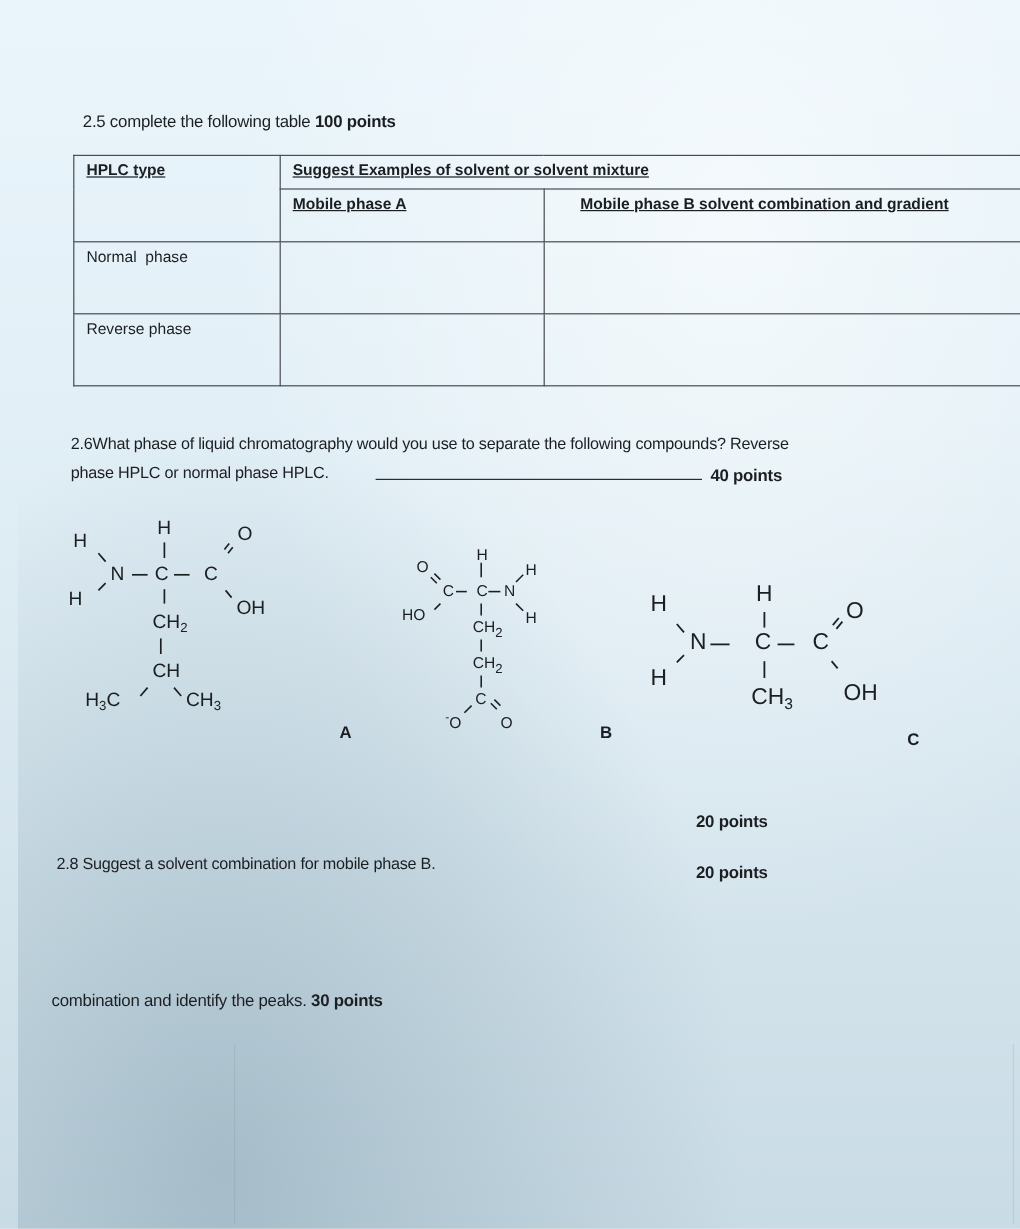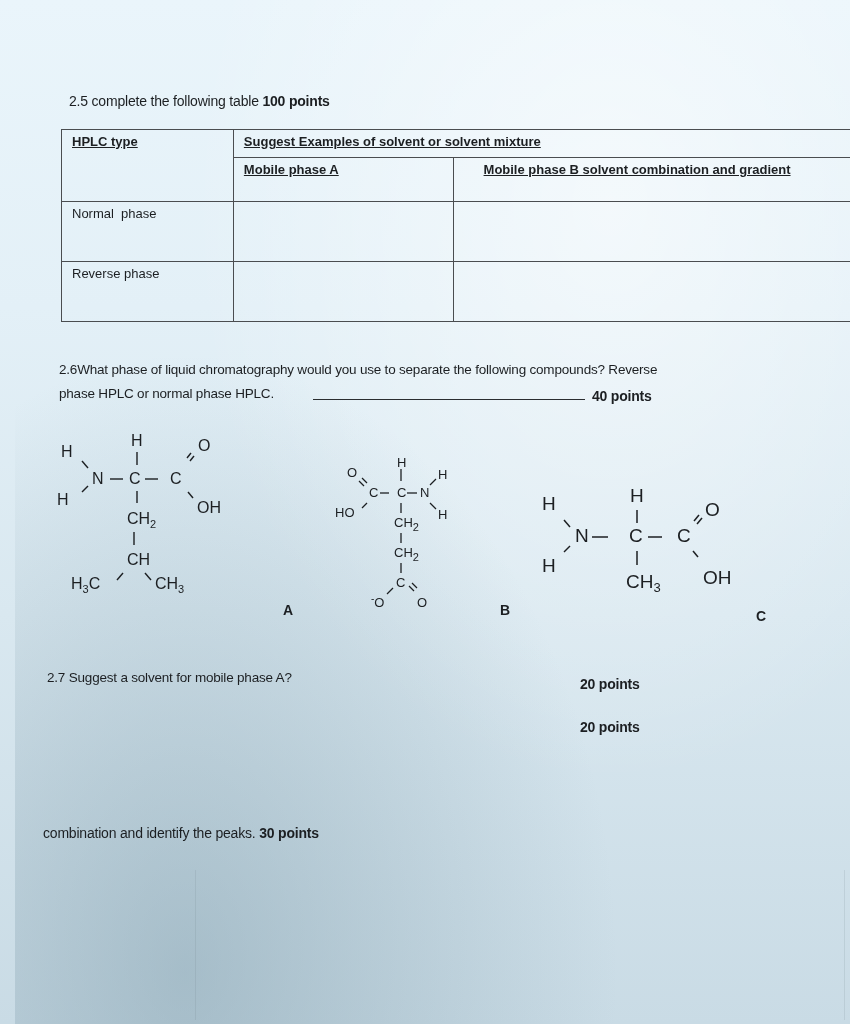--- a/index.html
+++ b/index.html
@@ -174,22 +174,22 @@
     <span style="left:35px;top:40px;">N</span>
     <span style="left:90px;top:0px;">H</span>
     <span style="left:89px;top:40px;">C</span>
     <span style="left:137px;top:40px;">C</span>
     <span style="left:165px;top:14px;">O</span>
     <span style="left:163px;top:82px;">OH</span>
     <span style="left:86px;top:86px;"><span style="position:static">CH</span><sub style="font-size:13px">3</sub></span>
   </div>
   <div class="label" style="left:741px;top:608px;">C</div>
 
-  <div class="txt" style="left:32px;top:670px;font-size:13.5px;">2.7 Suggest a solvent for mobile phase A?</div>
   <div class="txt bold" style="left:565px;top:676px;">20 points</div>
+  <div class="txt" style="left:32px;top:712px;font-size:13.5px;">2.8 Suggest a solvent combination for mobile phase B.</div>
   <div class="txt bold" style="left:565px;top:719px;">20 points</div>
 
   <div class="txt" style="left:28px;top:825px;font-size:14px;">
     <span>combination and identify the peaks.</span>
     <span class="bold">30 points</span>
   </div>
 
   <div class="ghost"></div>
 </div>
 

